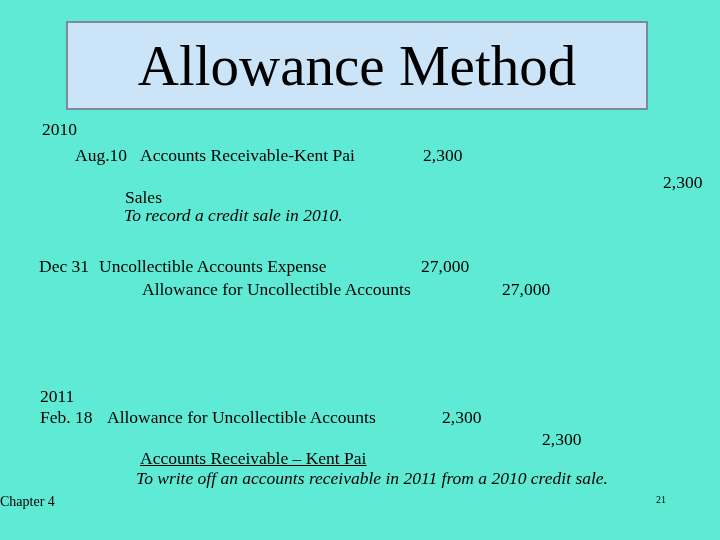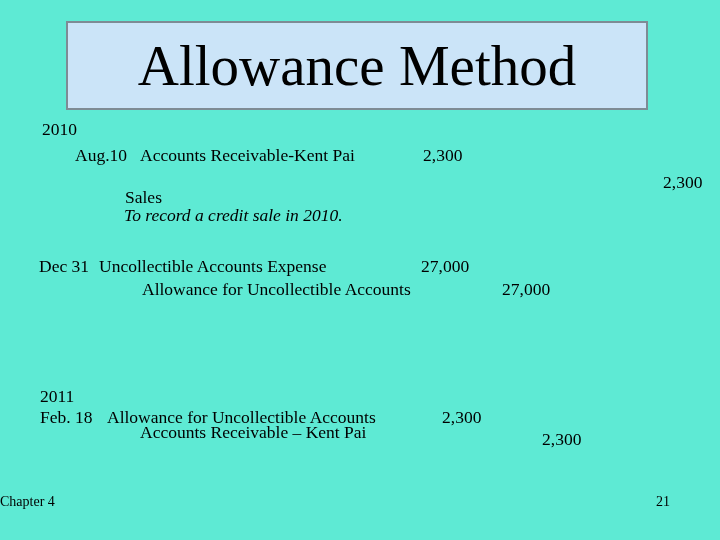--- a/index.html
+++ b/index.html
@@ -48,21 +48,21 @@
     left: 0;
     top: 494px;
     width: 720px;
     text-align: left;
     font-size: 14px;
   }
   .page-num {
     position: absolute;
     left: 656px;
     top: 494px;
-    font-size: 14px;
+    font-size: 10px;
   }
 </style>
 </head>
 <body>
 
 <div class="slide">
 
   <div class="title-box">
     <span class="title-text">Allowance Method</span>
   </div>
@@ -85,20 +85,21 @@
   <span class="t" style="left:142px; top:279px;">Allowance for Uncollectible Accounts</span>
   <span class="t" style="left:502px; top:279px;">27,000</span>
 
 
   <span class="t" style="left:40px; top:386px;">2011</span>
 
   <span class="t" style="left:40px; top:407px;text-align:right;">Feb. 18</span>
   <span class="t" style="left:107px; top:407px;">Allowance for Uncollectible Accounts</span>
   <span class="t" style="left:442px; top:407px;">2,300</span>
 
-  <span class="t" style="left:140px; top:422px;">Accounts Receivable – Kent Pai</span>
+  <span class="t" style="left:140px; top:448px;text-decoration:underline;">Accounts Receivable – Kent Pai</span>
   <span class="t" style="left:542px; top:429px;">2,300</span>
 
+  <span class="t memo" style="left:136px; top:468px;">To write off an accounts receivable in 2011 from a 2010 credit sale.</span>
 
   <div class="footer-center">Chapter 4</div>
   <div class="page-num">21</div>
 
 </div>
 
 </body></html>

